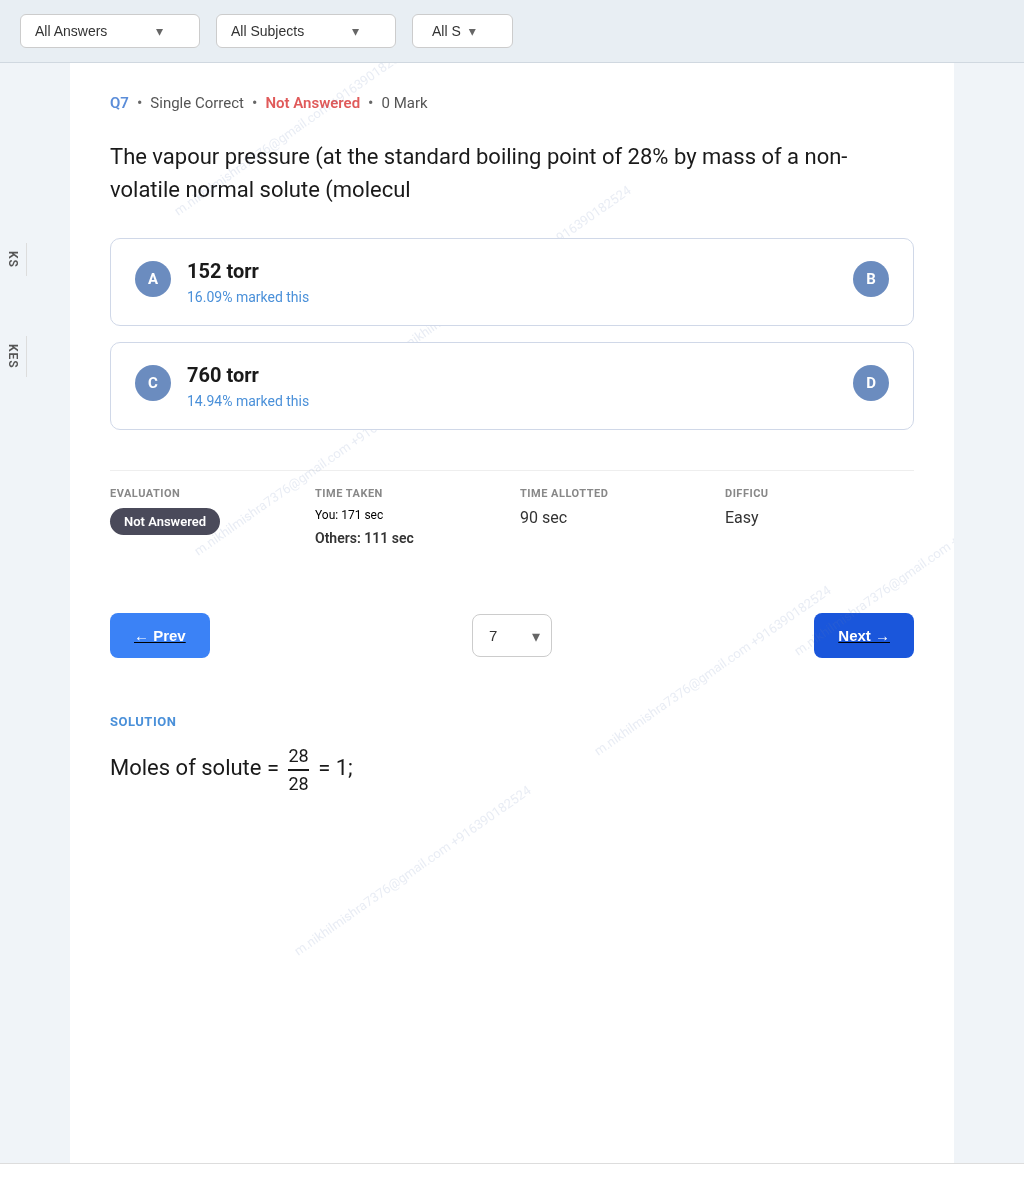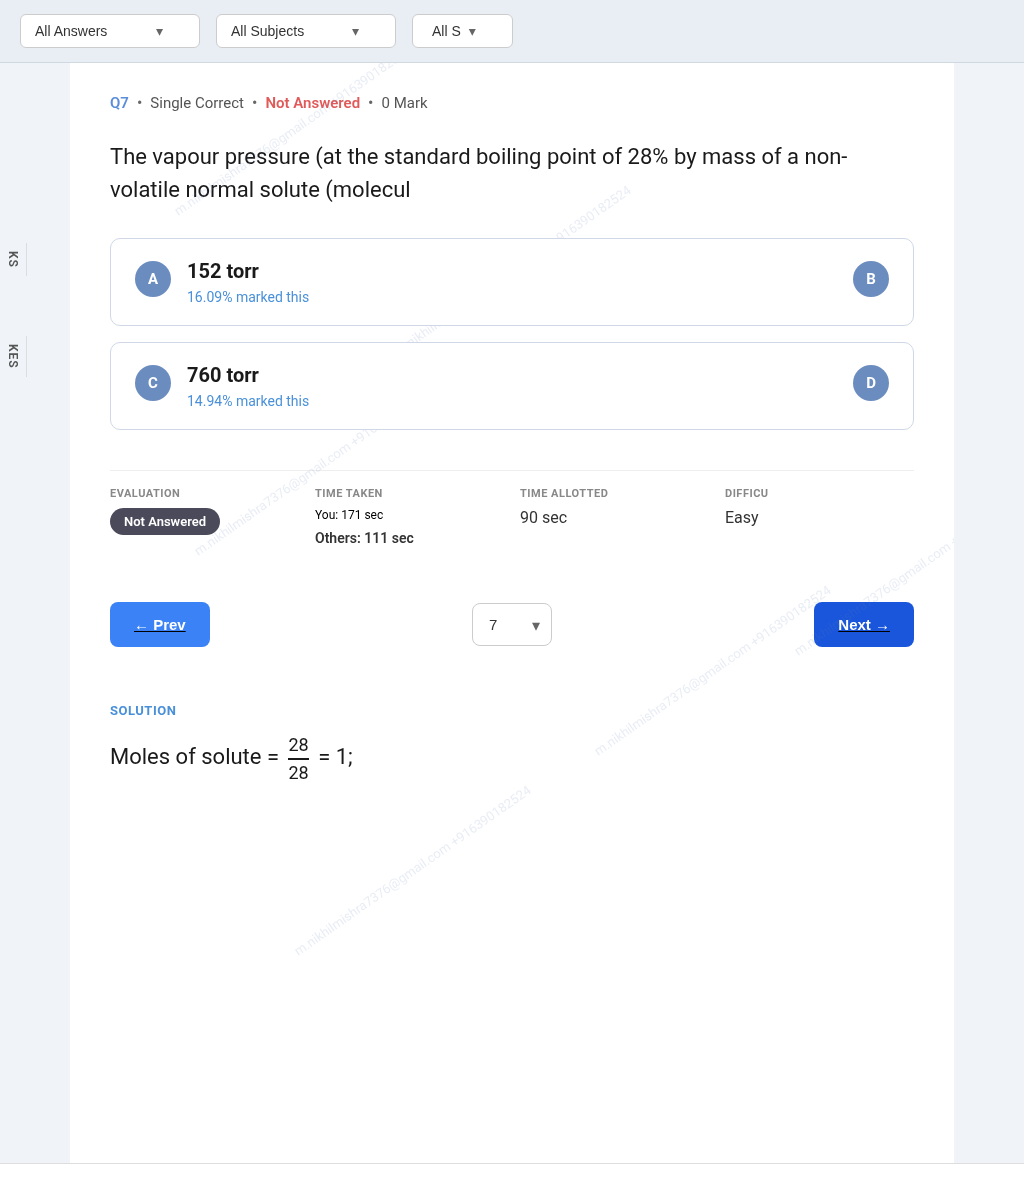--- a/index.html
+++ b/index.html
@@ -146,21 +146,21 @@
       justify-content: center;
       flex-shrink: 0;
       margin-top: 2px;
       margin-left: auto;
     }
 
     .evaluation-section {
       display: grid;
       grid-template-columns: 1fr 1fr 1fr 1fr;
       gap: 16px;
-      margin-bottom: 40px;
+      margin-bottom: 51px;
       padding-top: 16px;
       border-top: 1px solid #eee;
     }
 
     .eval-col {
       display: flex;
       flex-direction: column;
       gap: 8px;
     }
 

